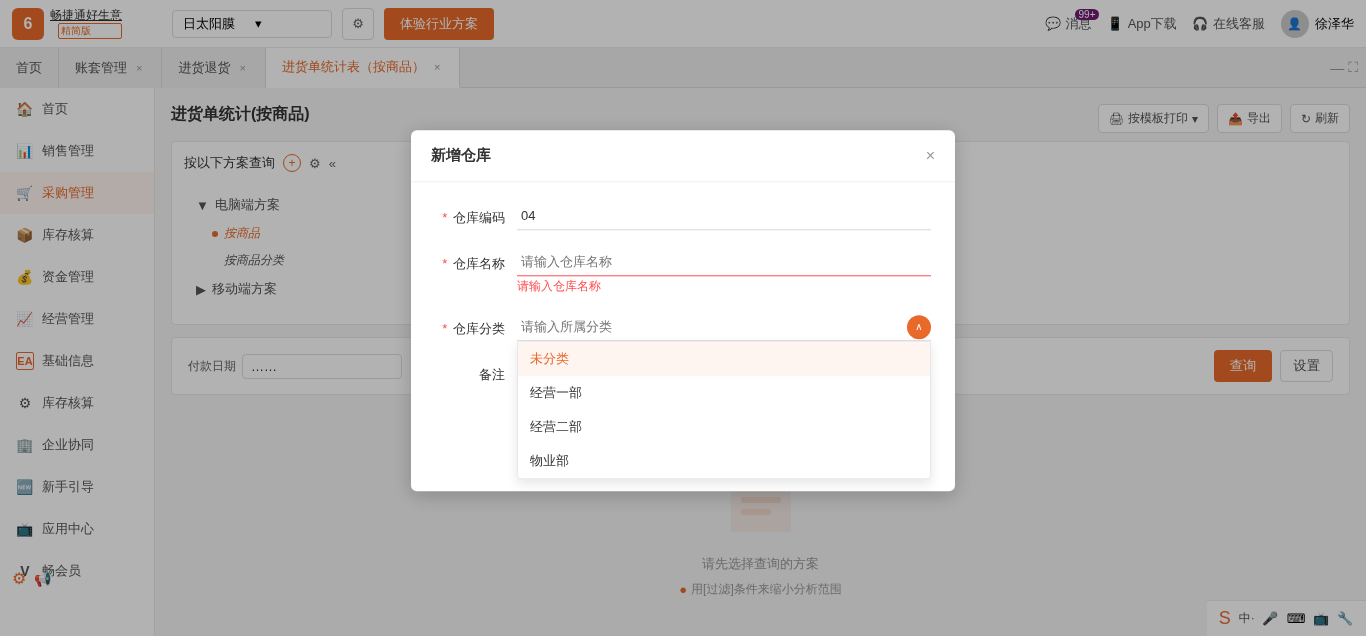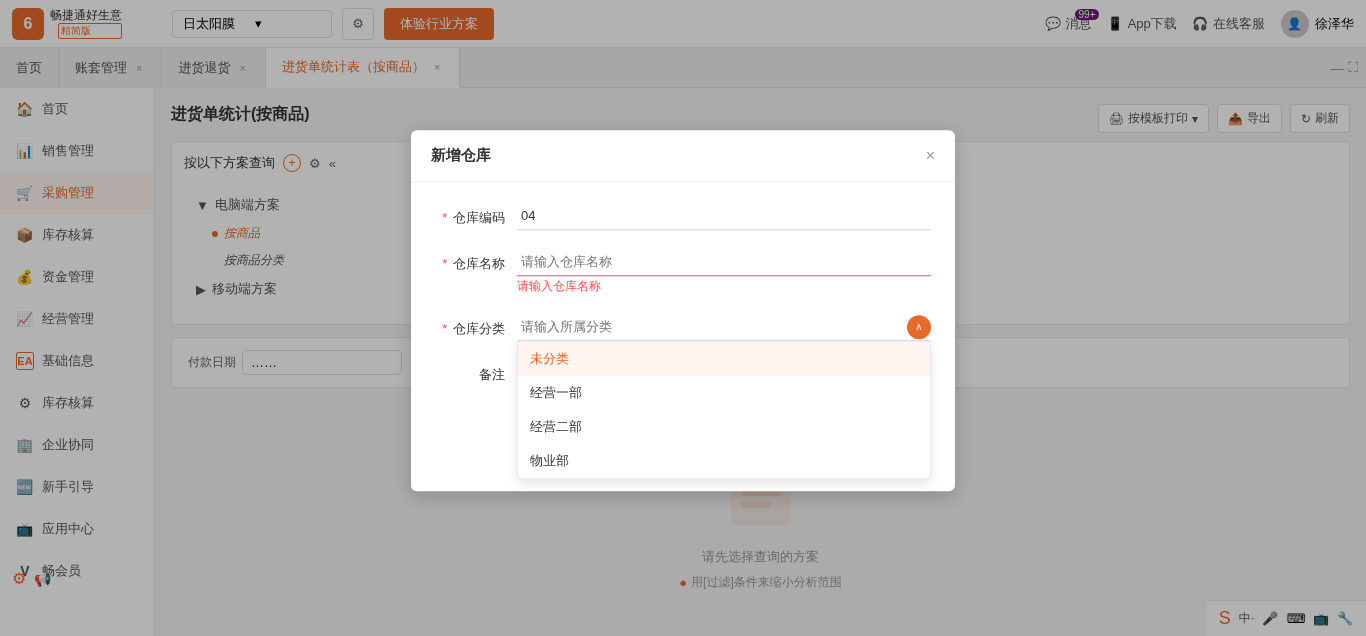--- a/index.html
+++ b/index.html
@@ -26,21 +26,21 @@
       height: 32px;
       background: #e8692a;
       border-radius: 6px;
       display: flex;
       align-items: center;
       justify-content: center;
       color: white;
       font-weight: bold;
       font-size: 16px;
     }
-    .logo-text { font-size: 12px; color: #333; line-height: 1.3; }
+    .logo-text { font-size: 12px; color: #333; line-height: 1.3; text-decoration: underline; }
     .logo-badge { font-size: 10px; color: #e8692a; border: 1px solid #e8692a; border-radius: 2px; padding: 0 2px; margin-left: 8px; }
     .store-selector {
       display: flex;
       align-items: center;
       border: 1px solid #ddd;
       border-radius: 4px;
       padding: 4px 10px;
       min-width: 160px;
       cursor: pointer;
       background: #fff;
@@ -629,20 +629,24 @@
             <span style="color:#999;"></span>
             <span>▾</span>
           </div>
         </div>
         <div style="display:flex;align-items:center;gap:6px;">
           <span style="color:#666;font-size:12px;">商品</span>
           <div class="filter-select" style="min-width:80px;">
             <span>…</span>
           </div>
         </div>
+        <div style="margin-left:auto;display:flex;gap:8px;">
+          <button class="btn-orange">查询</button>
+          <button class="btn-default">设置</button>
+        </div>
       </div>
     </div>
 
     <div class="empty-hint">
       <div style="display:flex;flex-direction:column;align-items:center;gap:8px;">
         <div style="width:80px;height:80px;opacity:0.4;">
           <svg viewBox="0 0 80 80" fill="none" xmlns="http://www.w3.org/2000/svg">
             <rect x="10" y="20" width="60" height="45" rx="3" fill="#e8692a" opacity="0.2"></rect>
             <rect x="20" y="30" width="40" height="6" rx="2" fill="#e8692a" opacity="0.4"></rect>
             <rect x="20" y="42" width="30" height="6" rx="2" fill="#e8692a" opacity="0.4"></rect>

